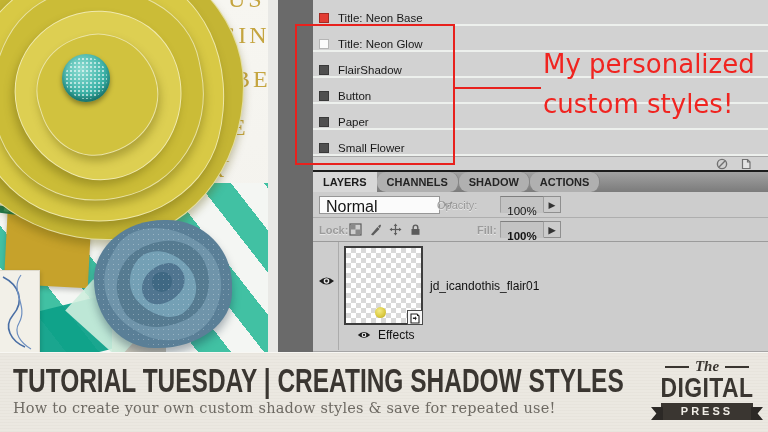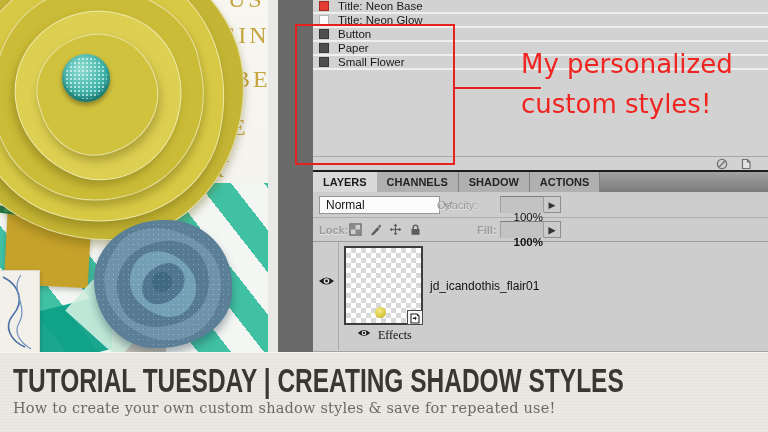--- a/index.html
+++ b/index.html
@@ -56,50 +56,50 @@
       background-image:radial-gradient(rgba(255,255,255,.5) .7px,transparent 1px);
       background-size:5px 5px;opacity:.6;}
 
   
   #edge{position:absolute;left:268px;top:0;width:10px;height:352px;background:#e9e9e6;}
   #gutter{position:absolute;left:278px;top:0;width:35px;height:352px;background:#6a6a6a;}
 
   
   #styles-panel{position:absolute;left:313px;top:0;width:455px;height:170px;background:#d2d2d2;}
   .srow{height:14px;display:flex;align-items:center;gap:9px;padding-left:6px;
-        border-bottom:2px solid #edf0ed;font-size:11.5px;color:#191919;cursor:default;}
+        border-bottom:2px solid #edf0ed;font-size:11.5px;color:#191919;cursor:default;margin-top:12px;}
   .swatch{width:10px;height:10px;flex:0 0 auto;border:1px solid rgba(0,0,0,.28);}
   .styles-bottom{position:absolute;left:0;bottom:0;width:100%;height:14px;background:#d2d2d2;
         border-top:1px solid #a8a8a8;display:flex;justify-content:flex-end;align-items:center;
         gap:12px;padding-right:16px;}
   .sb-icon{opacity:.8;display:block;}
 
   
   #red-rect{position:absolute;left:295px;top:24px;width:160px;height:141px;
             border:2px solid #e8211d;pointer-events:none;}
   #red-line{position:absolute;left:455px;top:87px;width:86px;height:2px;background:#e8211d;}
-  #red-text{position:absolute;left:521px;top:44px;font-family:"DejaVu Sans",sans-serif;
+  #red-text{position:absolute;left:543px;top:44px;font-family:"DejaVu Sans",sans-serif;
             font-size:26px;line-height:40px;color:#f02420;white-space:nowrap;}
 
   
   #layers-panel{position:absolute;left:313px;top:170px;width:530px;height:182px;
                 background:#cdcdcd;border-bottom:1px solid #a5a5a5;}
   .tabbar{height:22px;display:flex;align-items:stretch;border-top:2px solid #1c1c1c;
           background:linear-gradient(#a2a2a2,#7b7b7b);}
   .tab{font-size:11px;font-weight:bold;color:#1c1c1c;padding:4px 10px 0 10px;cursor:pointer;}
   .tab.active{background:#d8d8d8;}
-  .tab.inactive{background:#b0b0b0;border-right:1px solid #858585;color:#242424;}
+  .tab.inactive{background:#b0b0b0;border-right:1px solid #858585;color:#242424;border-radius:9px;}
   .blend-row{position:relative;height:26px;border-bottom:1px solid #aeaeae;}
   .ps-select{position:absolute;left:6px;top:4px;width:121px;height:18px;background:#fbfbfb;
-             border:1px solid #979797;font-size:12px;color:#141414;padding:1px 0 0 6px;cursor:pointer;}
+             border:1px solid #979797;font-size:16px;color:#141414;padding:1px 0 0 6px;cursor:pointer;}
   .select-chev{position:absolute;left:129px;top:9px;}
   .dim-label{position:absolute;font-size:11px;color:#9b9b9b;text-shadow:0 1px 0 #e6e6e6;}
   .val-box{position:absolute;left:187px;width:44px;height:17px;background:#c3c3c3;
            border:1px solid;border-color:#7f7f7f #9f9f9f #c2c2c2 #9f9f9f;
-           font-size:11.5px;color:#141414;text-align:right;padding-top:14px;cursor:text;}
+           font-size:11.5px;color:#141414;text-align:center;padding-top:8px;cursor:text;}
   .val-arrow{position:absolute;left:231px;width:17px;height:17px;background:#cbcbcb;
            border:1px solid #8f8f8f;border-left:none;font-size:9px;color:#333;
            text-align:center;padding-top:3px;cursor:pointer;}
   .lock-row{position:relative;height:24px;border-bottom:1px solid #9b9b9b;font-weight:bold;}
   .lock-icons{position:absolute;left:36px;top:5px;display:flex;gap:7px;}
   .lock-icons svg{cursor:pointer;}
   .layer-area{position:relative;height:108px;}
   .eye-col{position:absolute;left:0;top:0;width:26px;height:108px;border-right:1px solid #ababab;}
   .eye-main{position:absolute;left:5px;top:33px;cursor:pointer;}
   .thumb{position:absolute;left:31px;top:4px;width:79px;height:79px;border:2px solid #3d3d3d;
@@ -107,22 +107,22 @@
      background-image:linear-gradient(45deg,#d9d9d9 25%,transparent 25%,transparent 75%,#d9d9d9 75%),
                       linear-gradient(45deg,#d9d9d9 25%,transparent 25%,transparent 75%,#d9d9d9 75%);
      background-size:10px 10px;background-position:0 0,5px 5px;}
   .thumb-dot{position:absolute;left:29px;top:59px;width:11px;height:11px;border-radius:50%;
      background:radial-gradient(circle at 40% 35%,#f5ec85,#d9c83e 60%,#ae9d2d);}
   .thumb-badge{position:absolute;right:-2px;bottom:-2px;width:16px;height:15px;background:#f7f7f7;
      border:1px solid #4a4a4a;}
   .layer-name{position:absolute;left:117px;top:37px;font-size:12px;color:#111;cursor:text;}
   .fx-badge{position:absolute;right:8px;top:34px;font-family:"Liberation Serif",serif;
      font-style:italic;font-weight:bold;font-size:14px;color:#222;}
-  .effects-row{position:absolute;left:44px;top:86px;display:flex;align-items:flex-start;gap:7px;
-     font-size:12px;color:#111;font-family:Liberation Serif, serif;}
+  .effects-row{position:absolute;left:44px;top:86px;display:flex;align-items:center;gap:7px;
+     font-size:12px;color:#111;}
 
   
   #banner{position:absolute;left:0;top:352px;width:768px;height:80px;background:#ebe8e1;
      border-top:1px solid #f8f7f3;
      background-image:repeating-linear-gradient(0deg,rgba(120,110,90,.035) 0 1px,transparent 1px 3px);}
   #banner-title{position:absolute;left:13px;top:8px;font-size:34px;font-weight:800;
      color:#3a3631;white-space:nowrap;transform:scaleX(.72);transform-origin:left top;
      letter-spacing:0;}
   #banner-sub{position:absolute;left:13px;top:47px;font-family:"DejaVu Serif",serif;
      font-size:14.5px;color:#6e6a63;letter-spacing:.2px;white-space:nowrap;}
@@ -199,20 +199,24 @@
     <div class="srow">
       <span class="swatch" style="background-color: rgb(226, 60, 51);"></span>
       <span>Title: Neon Base</span>
     </div>
     <div class="srow">
       <span class="swatch" style="background-color: rgb(251, 251, 251);"></span>
       <span>Title: Neon Glow</span>
     </div>
     <div class="srow">
       <span class="swatch" style="background-color: rgb(79, 79, 79);"></span>
+      <span>FlairShadow</span>
+    </div>
+    <div class="srow">
+      <span class="swatch" style="background-color: rgb(79, 79, 79);"></span>
       <span>Button</span>
     </div>
     <div class="srow">
       <span class="swatch" style="background-color: rgb(79, 79, 79);"></span>
       <span>Paper</span>
     </div>
     <div class="srow">
       <span class="swatch" style="background-color: rgb(79, 79, 79);"></span>
       <span>Small Flower</span>
     </div>
@@ -313,15 +317,24 @@
           <circle cx="8.5" cy="6" r="1.4" fill="#1c1c1c"></circle>
         </svg>
         <span>Effects</span>
       </div>
     </div>
   </div>
 
   <div id="banner">
     <div id="banner-title">TUTORIAL TUESDAY  |  CREATING SHADOW STYLES</div>
     <div id="banner-sub">How to create your own custom shadow styles &amp; save for repeated use!</div>
+    <div id="logo">
+      <div class="logo-the">
+        <span class="dash"></span>
+        <span class="the">The</span>
+        <span class="dash"></span>
+      </div>
+      <div class="logo-digital">DIGITAL</div>
+      <div class="logo-ribbon">PRESS</div>
+    </div>
   </div>
 
 </div>
 
 </body></html>

